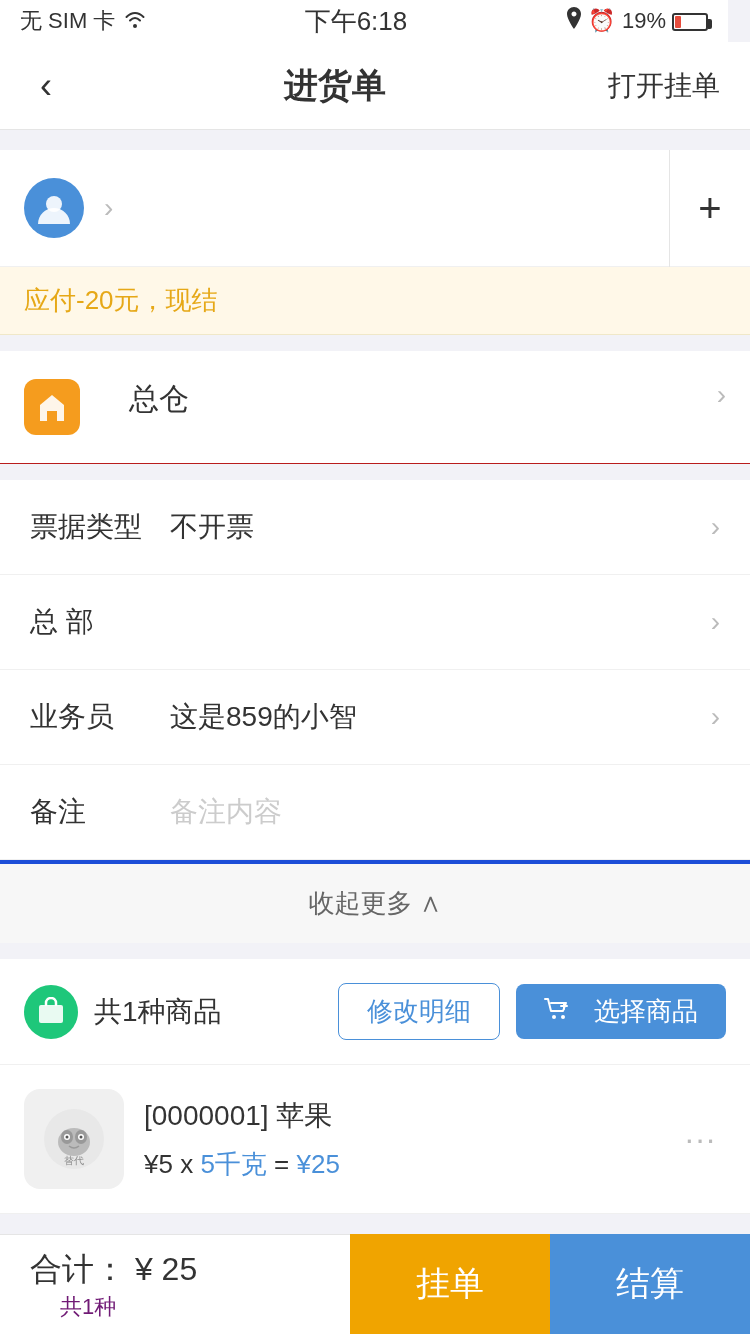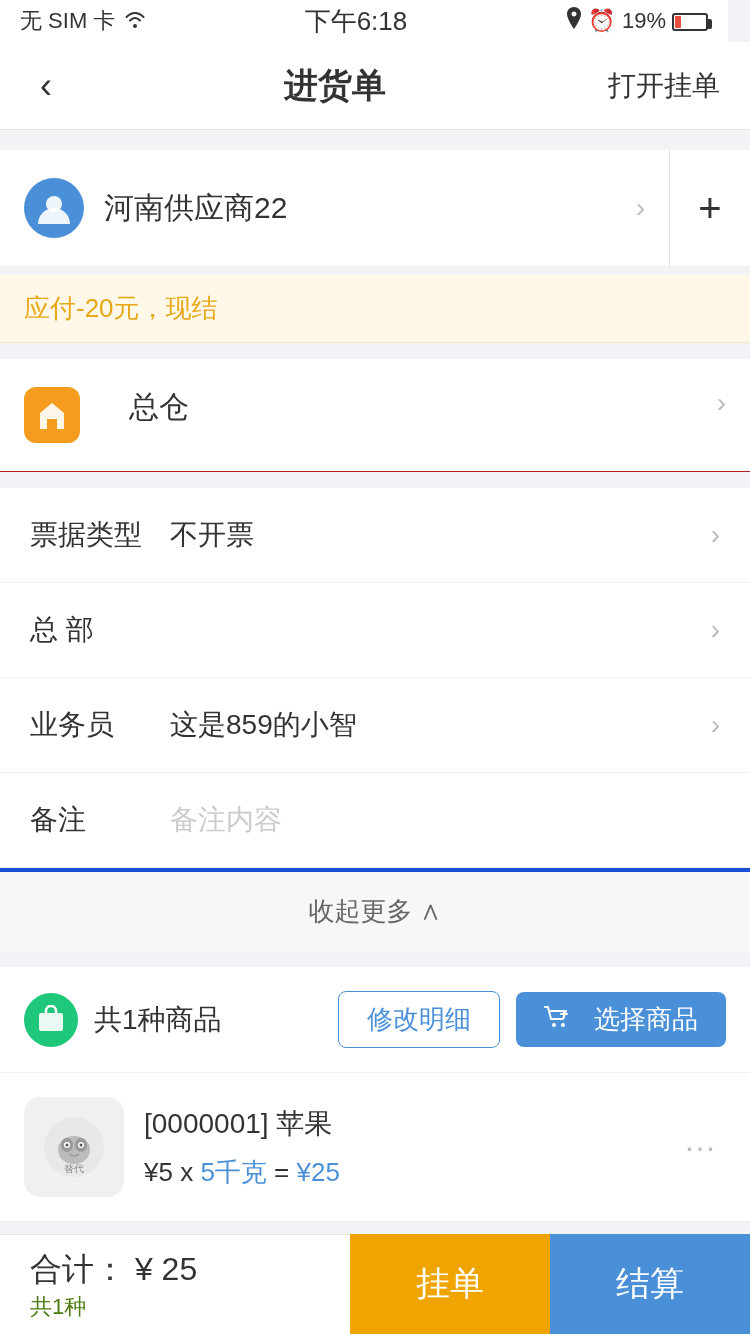--- a/index.html
+++ b/index.html
@@ -113,21 +113,20 @@
       border-bottom: 1px solid #f0f0f0;
     }
 
     
     .alert-banner {
       background: #fff8e8;
       padding: 16px 24px;
       font-size: 26px;
       color: #e6a817;
       border-bottom: 1px solid #f0e8c8;
-      margin-top: 8px;
     }
 
     .divider-line {
       height: 16px;
       background: #f2f2f7;
     }
 
     
     .warehouse-row {
       background: #fff;
@@ -288,21 +287,22 @@
       padding: 0 30px;
       border-top: 1px solid #e5e5e5;
     }
     .total-amount {
       font-size: 32px;
       color: #333;
       font-weight: 500;
     }
     .total-count {
       font-size: 22px;
-      color: #4d7c0f;
+      color: #701a75;
+      margin-left: 30px;
     }
     .btn-pending {
       width: 200px;
       background: #f0a400;
       display: flex;
       align-items: center;
       justify-content: center;
       font-size: 34px;
       color: #fff;
       font-weight: 500;
@@ -360,21 +360,20 @@
 <div class="divider-line" style="height:20px;"></div>
 
 <div class="supplier-section">
   <div class="supplier-main">
     <div class="supplier-avatar">
       <svg width="36" height="36" viewBox="0 0 36 36" fill="none">
         <circle cx="18" cy="14" r="8" fill="#fff" opacity="0.9"></circle>
         <path d="M2 34c0-8.8 7.2-16 16-16s16 7.2 16 16" fill="#fff" opacity="0.9"></path>
       </svg>
     </div>
-    <span class="supplier-name">河南供应商22</span>
     <span class="chevron-right">›</span>
   </div>
   <div class="supplier-divider"></div>
   <div class="supplier-add">+</div>
 </div>
 
 <div class="alert-banner">
   <span>应付-20元，现结</span>
 </div>
 

